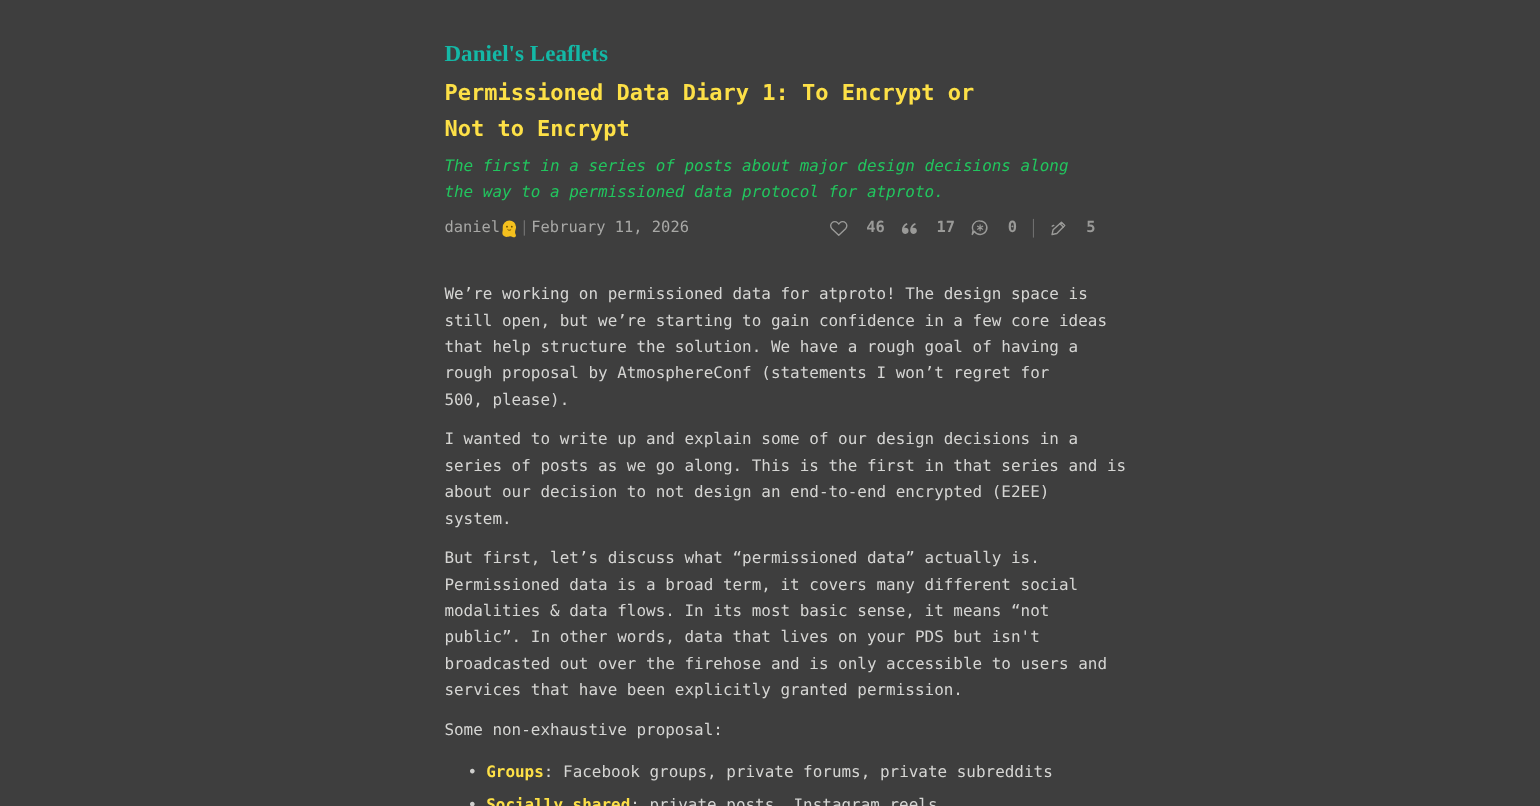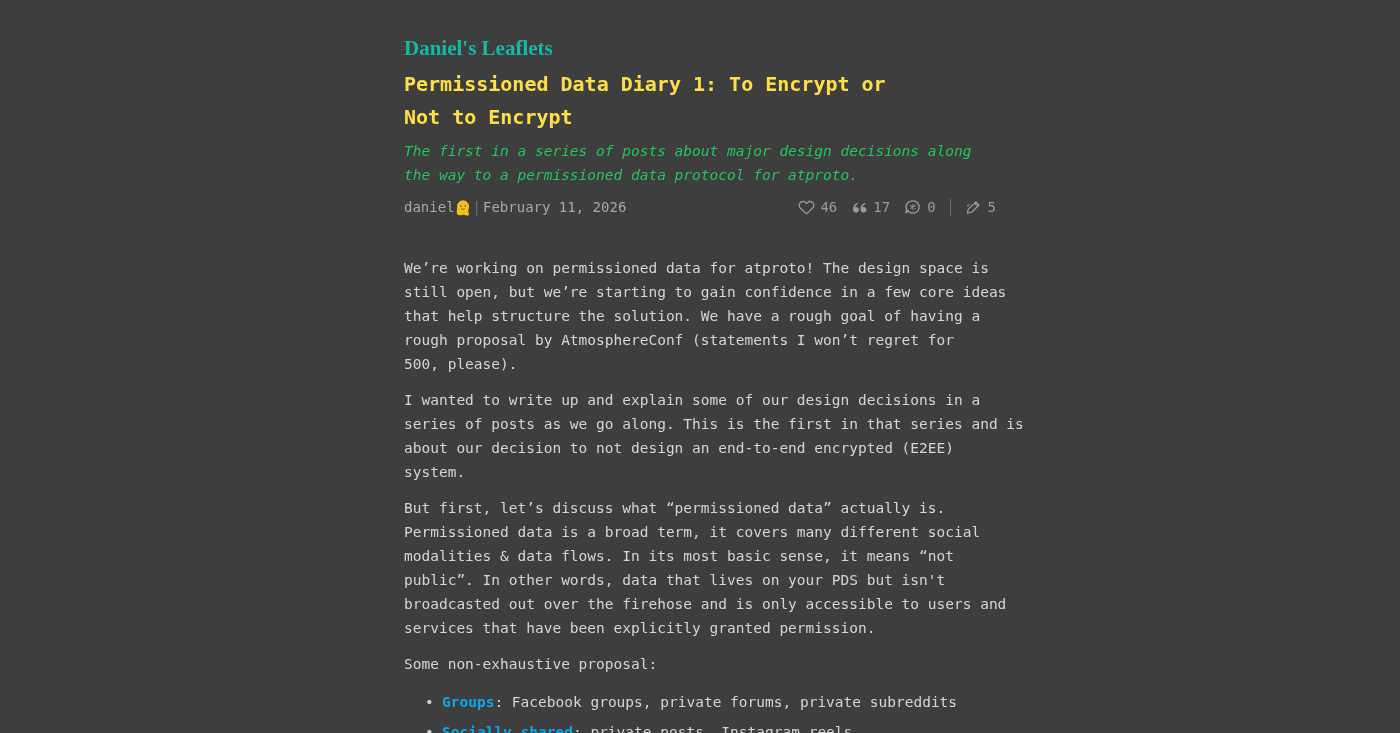--- a/index.html
+++ b/index.html
@@ -49,22 +49,22 @@
     font-size: 14px;
     color: #a8a8a6;
     height: 20px;
   }
   .meta-left { display: flex; align-items: center; gap: 0; }
   .author { cursor: pointer; }
   .emoji-svg { display: inline-block; width: 16px; height: 18px; margin-top: 2px; }
   .meta-pipe { color: #6f6f6f; padding: 0 2px; }
   .meta-right { display: flex; align-items: center; gap: 14px; color: #9a9a98; }
   .stat {
-    display: flex; align-items: center; gap: 5px;
-    font-size: 14px; color: #9a9a98; cursor: pointer;
+    display: flex; align-items: center; gap: 16px;
+    font-size: 14px; color: #9a9a98; cursor: pointer; font-weight: bold;
   }
   .stat svg { display: block; }
   .stat-divider { width: 1px; height: 17px; background: #6e6e6e; }
   .article { margin-top: 39px; }
   .article p {
     margin: 0 0 12px 0;
     font-size: 14.5px;
     line-height: 24px;
     color: #d5d5d3;
     white-space: pre;
@@ -82,21 +82,21 @@
     color: #d5d5d3;
     margin-bottom: 6px;
     white-space: pre;
   }
   ul.examples li::before {
     content: "•";
     position: absolute;
     left: -17px;
     color: #cfcfcd;
   }
-  ul.examples li strong { font-weight: bold; color: #0ea5e9; }
+  ul.examples li strong { font-weight: bold; color: #fde047; }
 </style>
 </head>
 <body>
 
 <div class="page">
 
   <header>
     <a class="blog-name">Daniel's Leaflets</a>
 
     <h1 class="post-title">Permissioned Data Diary 1: To Encrypt or

